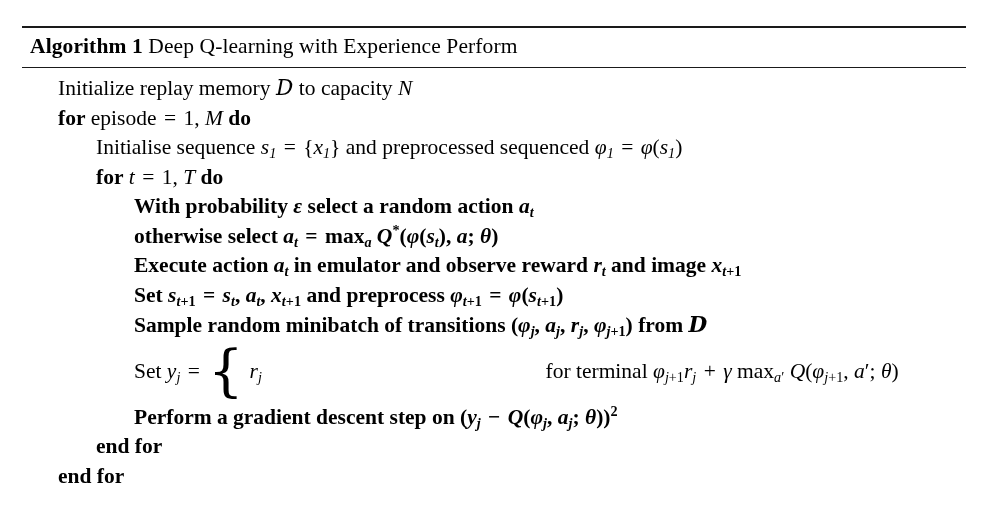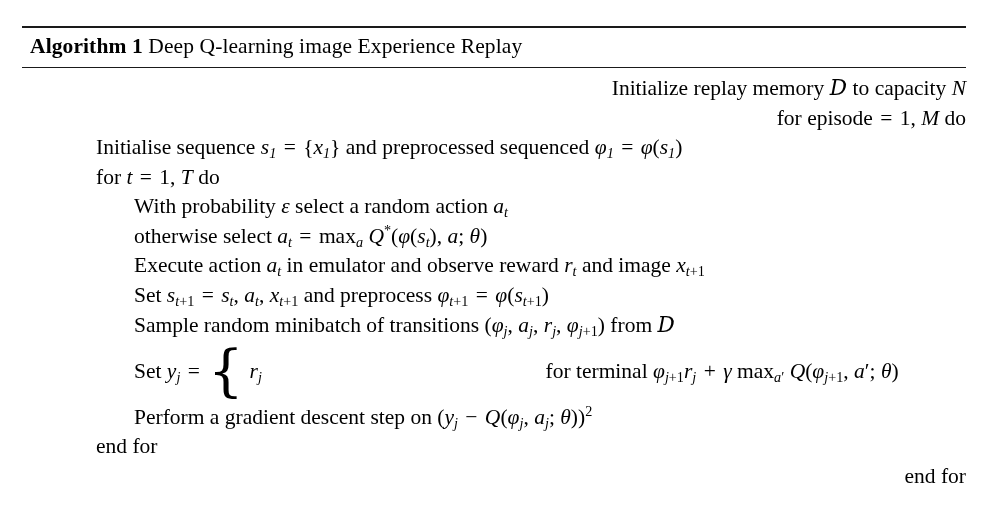--- a/index.html
+++ b/index.html
@@ -49,26 +49,26 @@
     padding-top: 5px;
     padding-bottom: 2px;
   }
 
   .line {
     font-size: 21.5px;
     line-height: 29.5px;
     white-space: nowrap;
     padding-left: 8px;
   }
-  .ind-0 { padding-left: 36px; text-align: right; }
+  .ind-0 { padding-left: 36px; }
   .ind-1 { padding-left: 74px; }
-  .ind-2 { padding-left: 112px; }
+  .ind-2 { padding-left: 112px; font-weight: bold; }
 
   
-  b, .kw { font-weight: normal; }
+  b, .kw { font-weight: bold; }
 
   
   .m {
     font-family: "Liberation Serif", "DejaVu Serif", serif;
     font-style: italic;
   }
   .mr {
     font-family: "Liberation Serif", "DejaVu Serif", serif;
     font-style: normal;
   }
@@ -127,21 +127,21 @@
   .case-cond { }
 </style>
 </head>
 <body>
 
 <div class="algorithm-frame">
 
   <div class="rule-top"></div>
 
   <div class="algo-title">
-    <span class="kw">Algorithm 1</span><span>&nbsp;</span><span>Deep Q-learning image Experience Replay</span>
+    <span class="kw">Algorithm 1</span><span>&nbsp;</span><span>Deep Q-learning with Experience Perform</span>
   </div>
 
   <div class="rule-mid"></div>
 
   <div class="algo-body">
 
     <div class="line ind-0">
       Initialize replay memory <span class="cal">D</span> to capacity <span class="m">N</span>
     </div>
 

